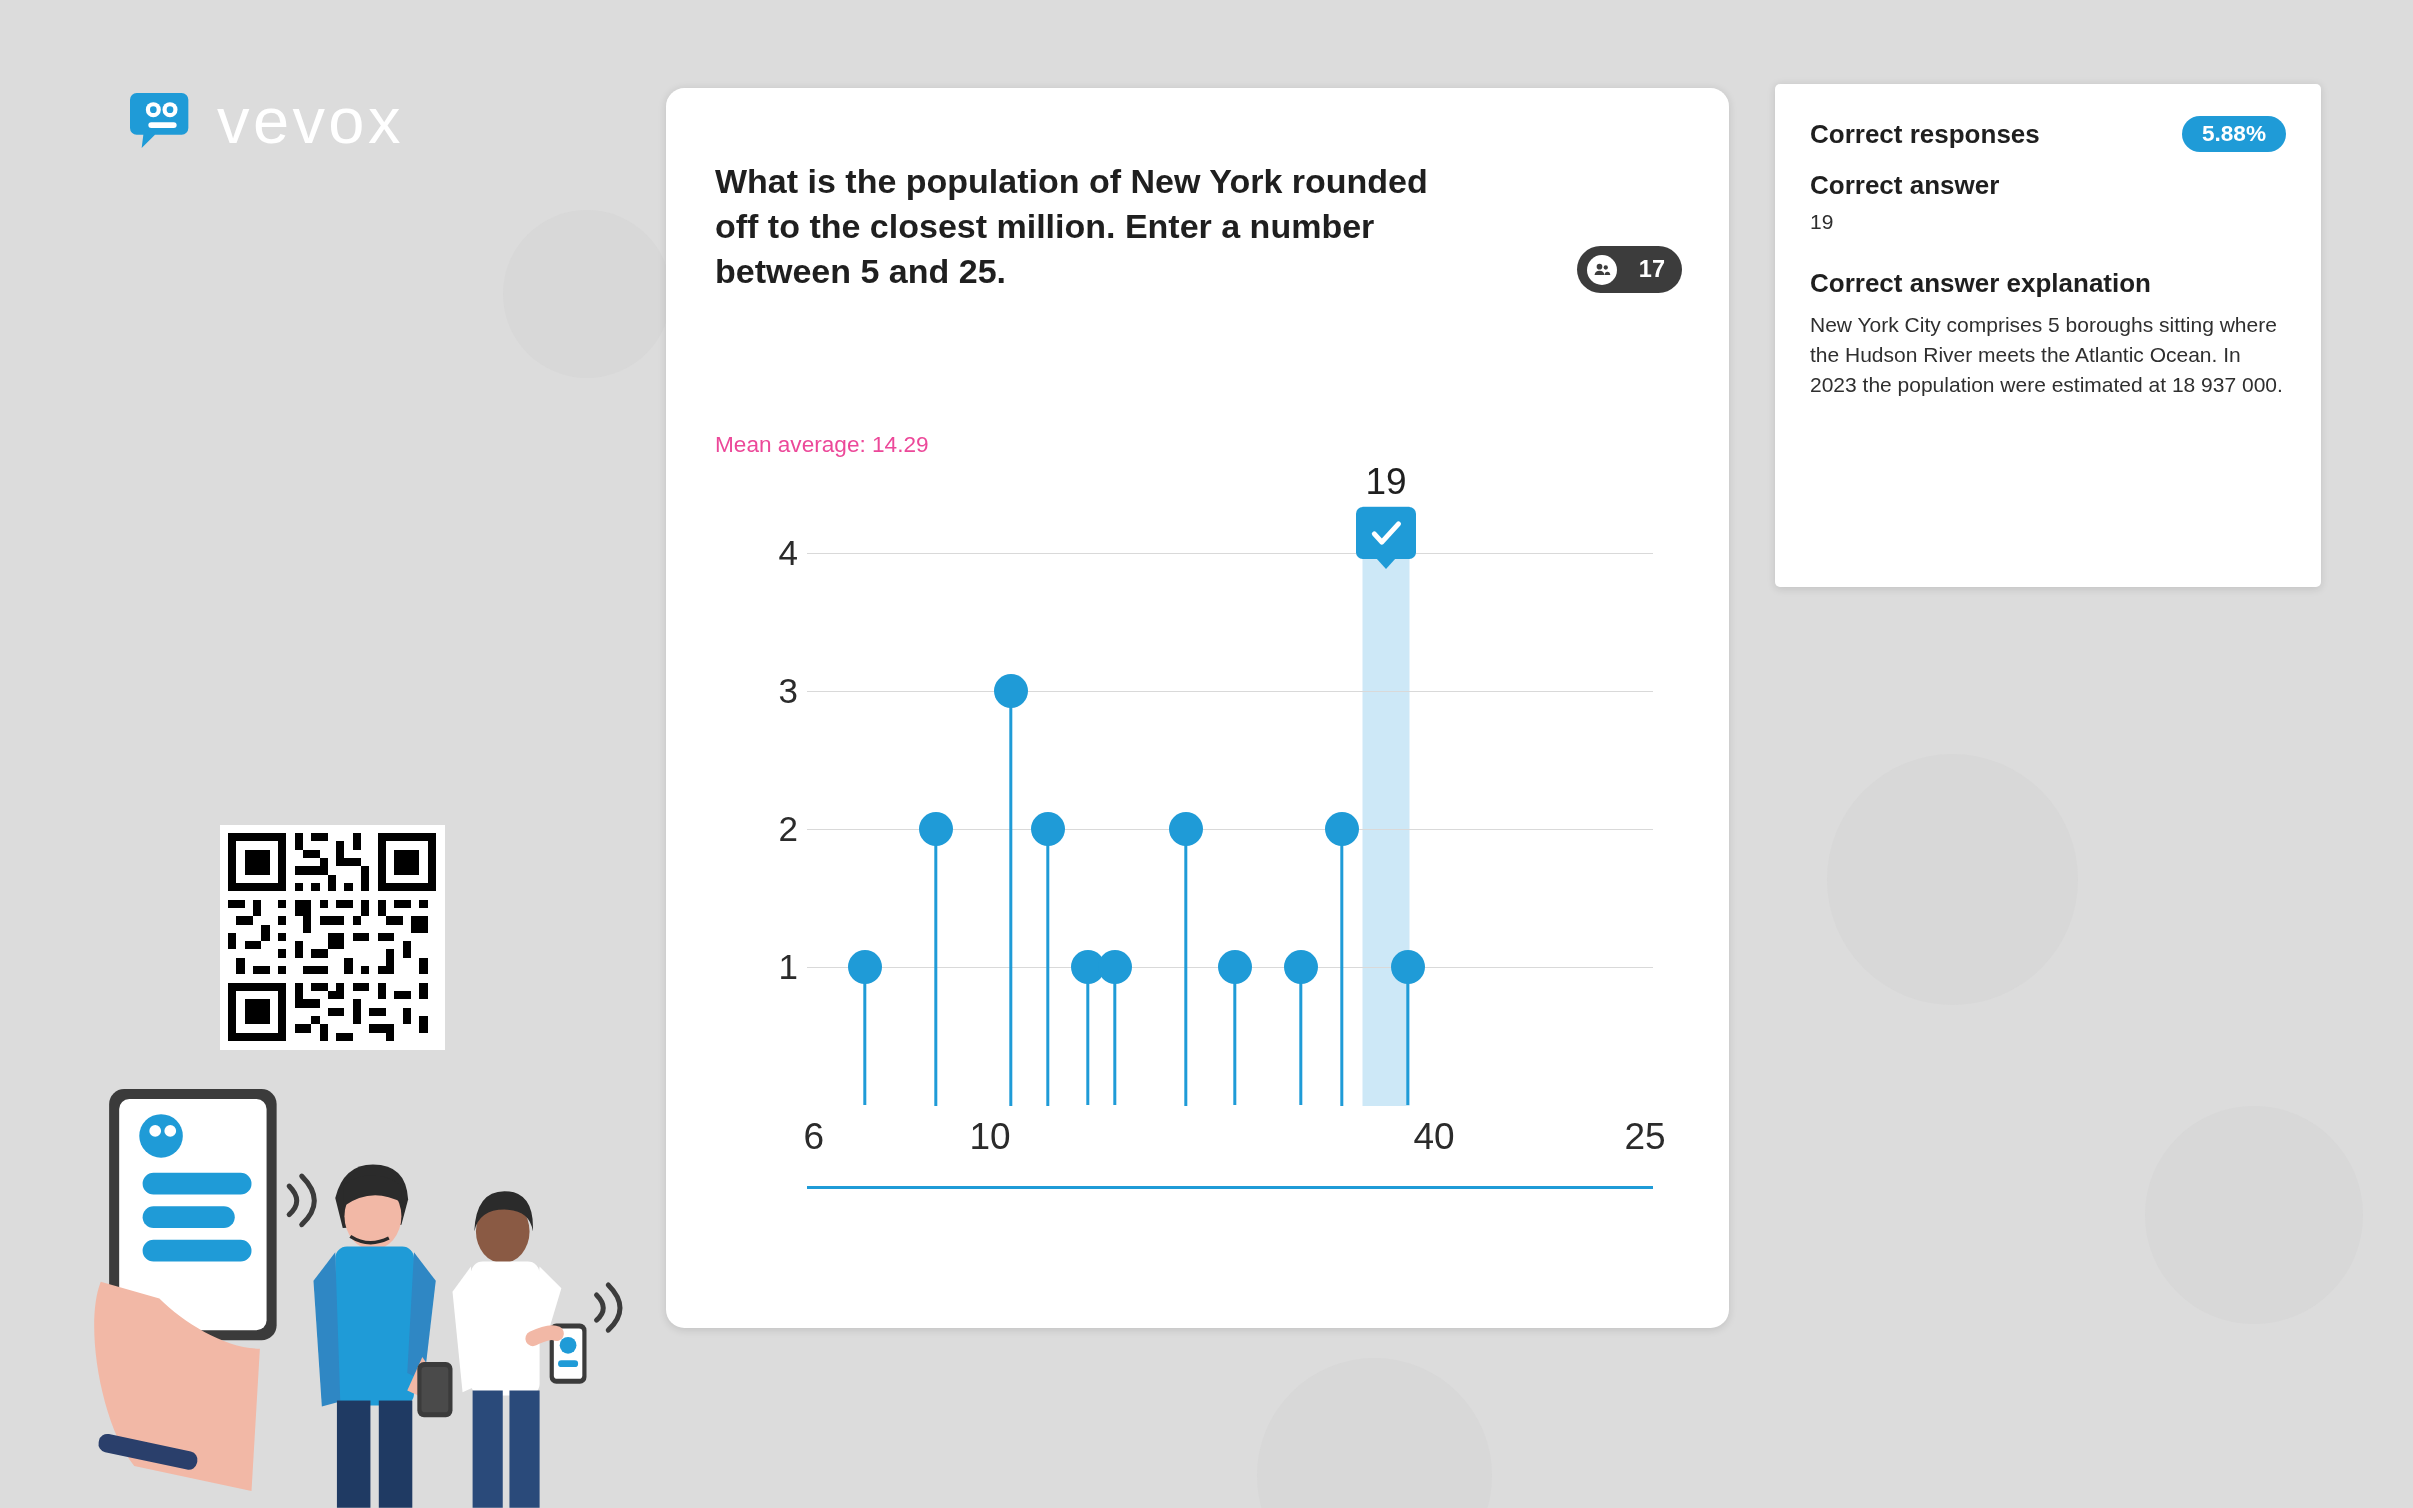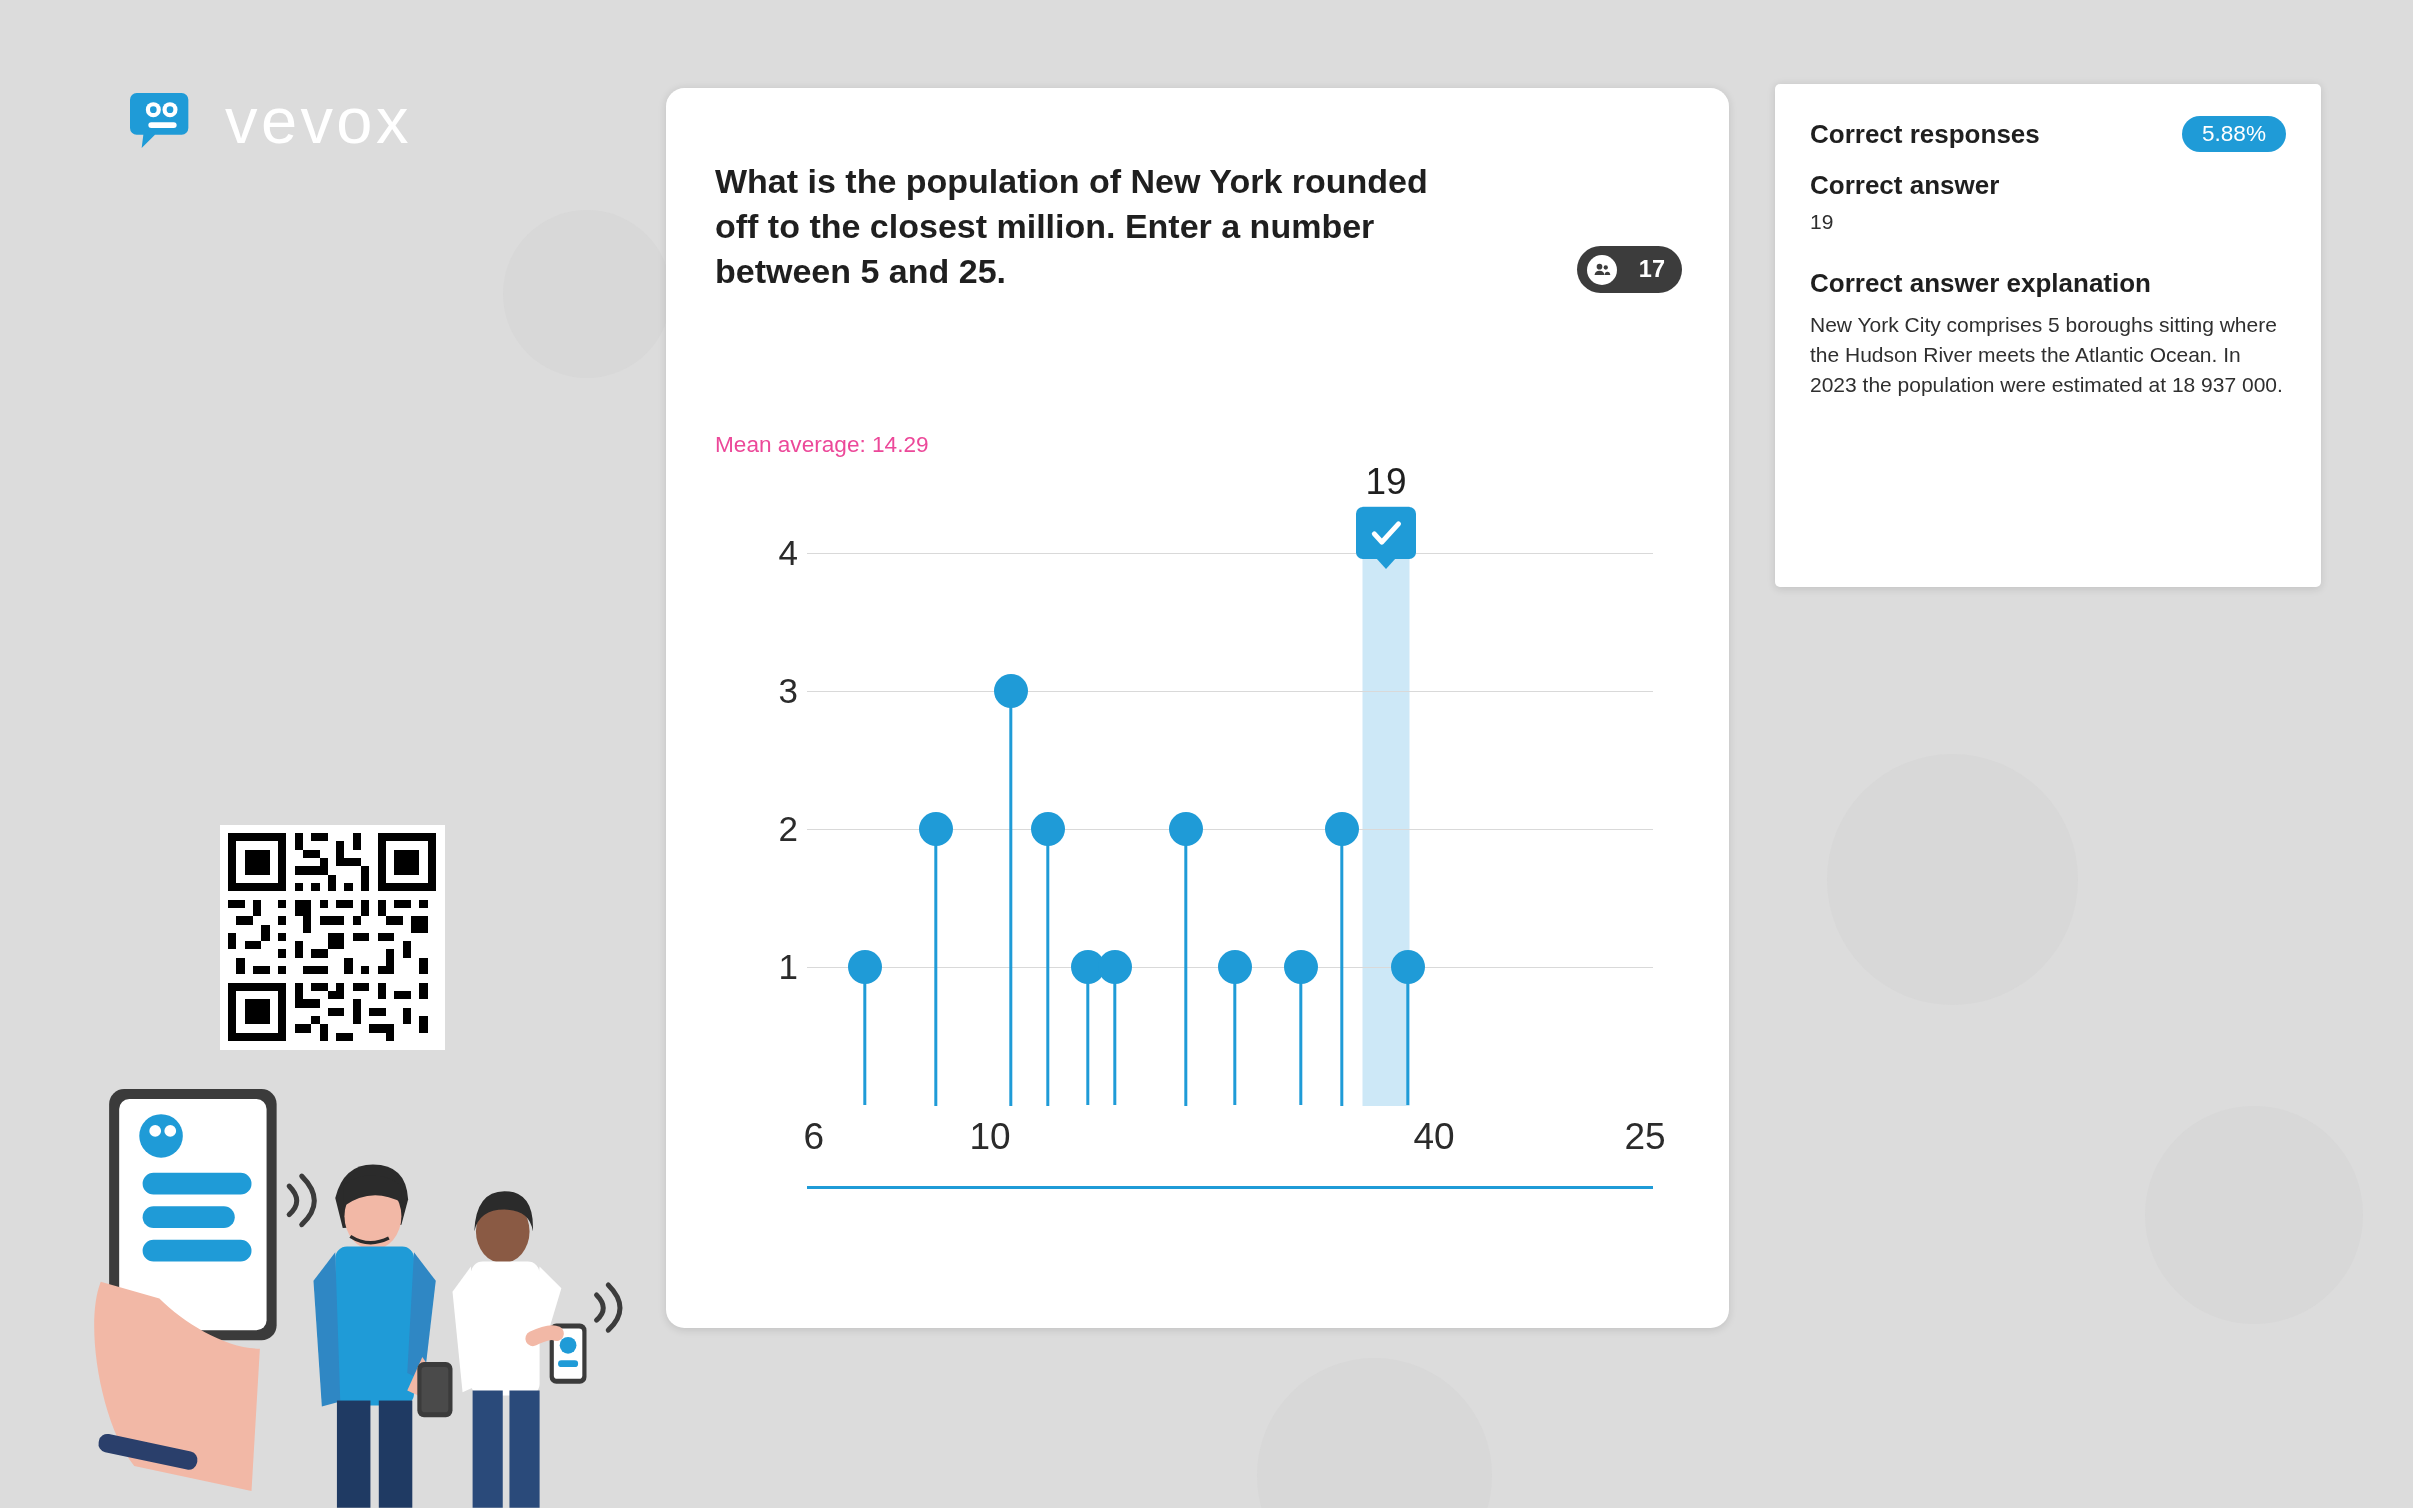--- a/index.html
+++ b/index.html
@@ -35,21 +35,21 @@
     top: 0;
     width: 662px;
     height: 1508px;
   }
   .logo-wrap {
     position: absolute;
     left: 130px;
     top: 88px;
     display: flex;
     align-items: center;
-    gap: 30px;
+    gap: 22px;
   }
   .logo-mark {
     width: 65px;
     height: 65px;
     position: relative;
   }
   .logo-text {
     font-size: 65px;
     letter-spacing: 3.4px;
     color: #ffffff;
@@ -282,21 +282,21 @@
   }
   .rc-h {
     font-size: 26px;
     font-weight: 700;
     color: #1f1f1f;
   }
   .pct-badge {
     background: #1f9bd7;
     color: #ffffff;
     font-size: 22.6px;
-    font-weight: 400;
+    font-weight: 700;
     border-radius: 18.4px;
     padding: 5px 20px;
   }
   .rc-sub {
     font-size: 26px;
     font-weight: 700;
     color: #1f1f1f;
     margin-top: 18.4px;
   }
   .rc-val {

